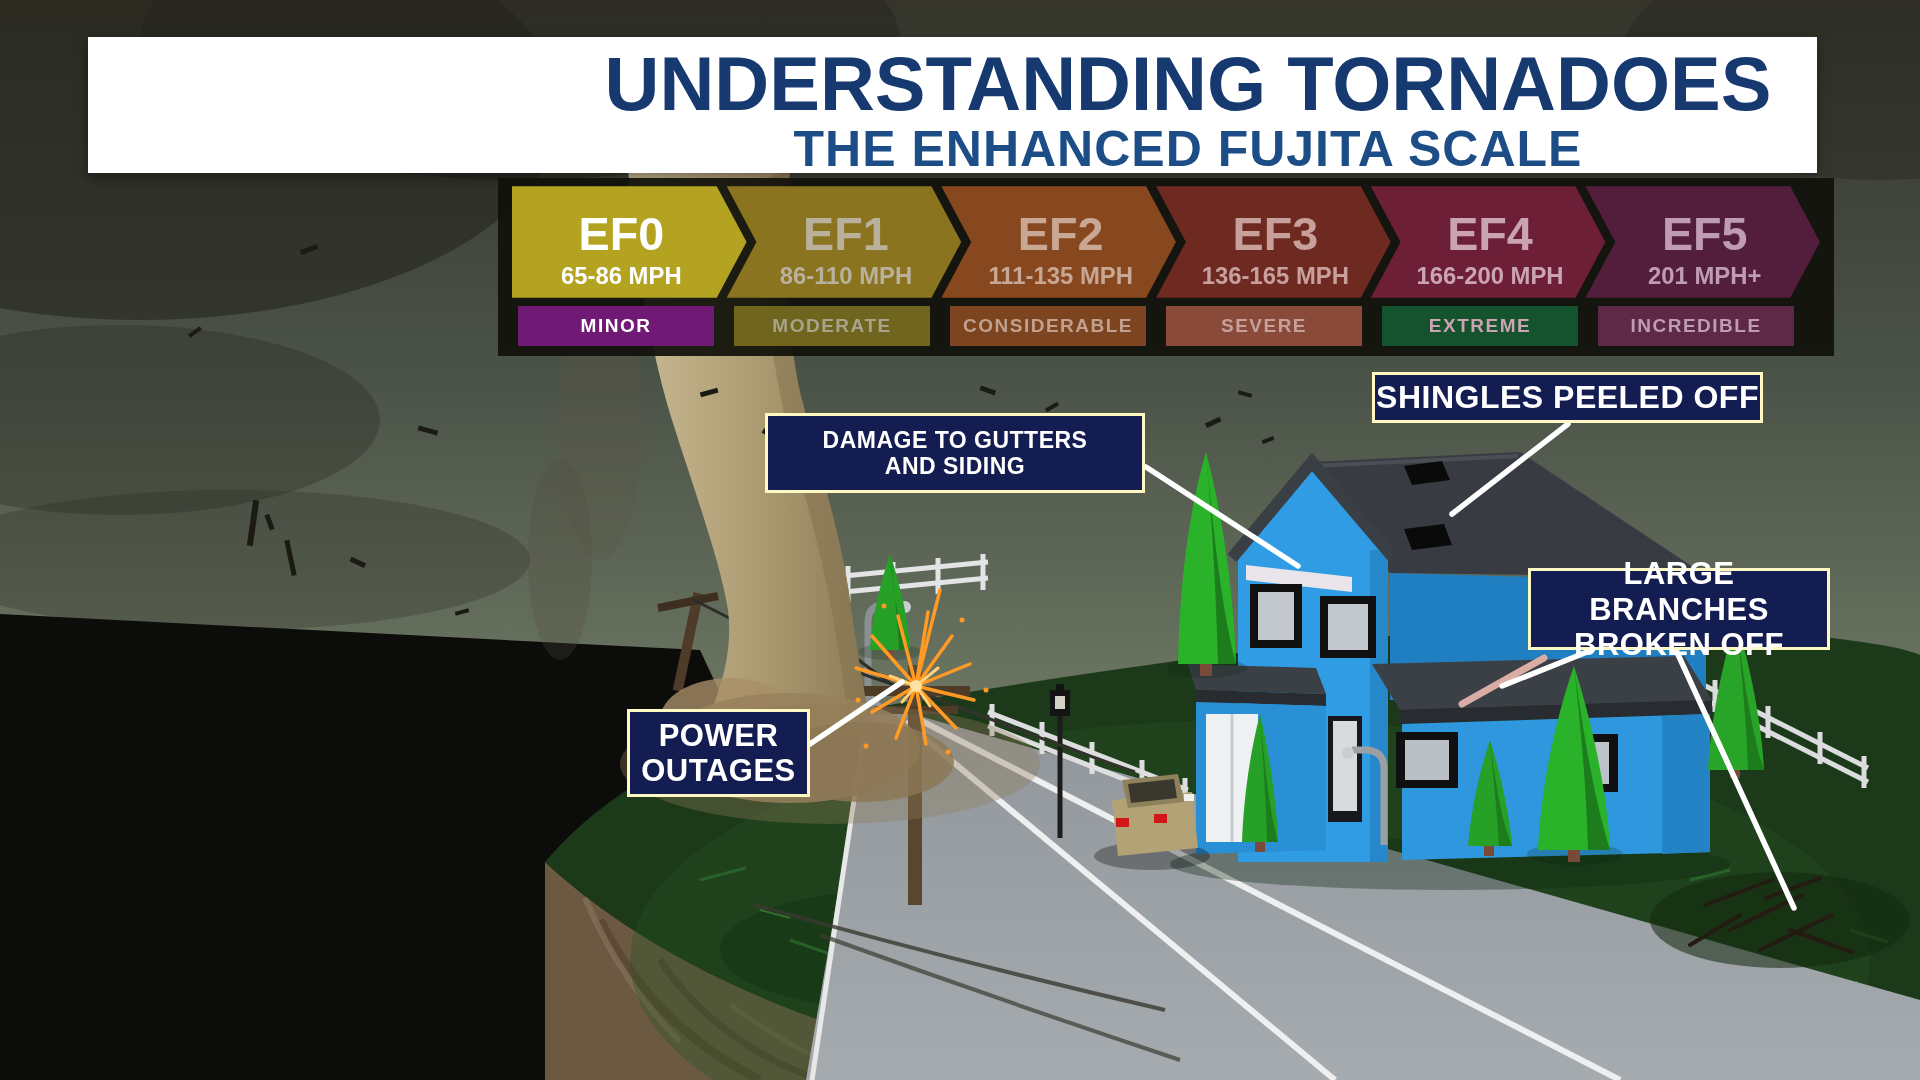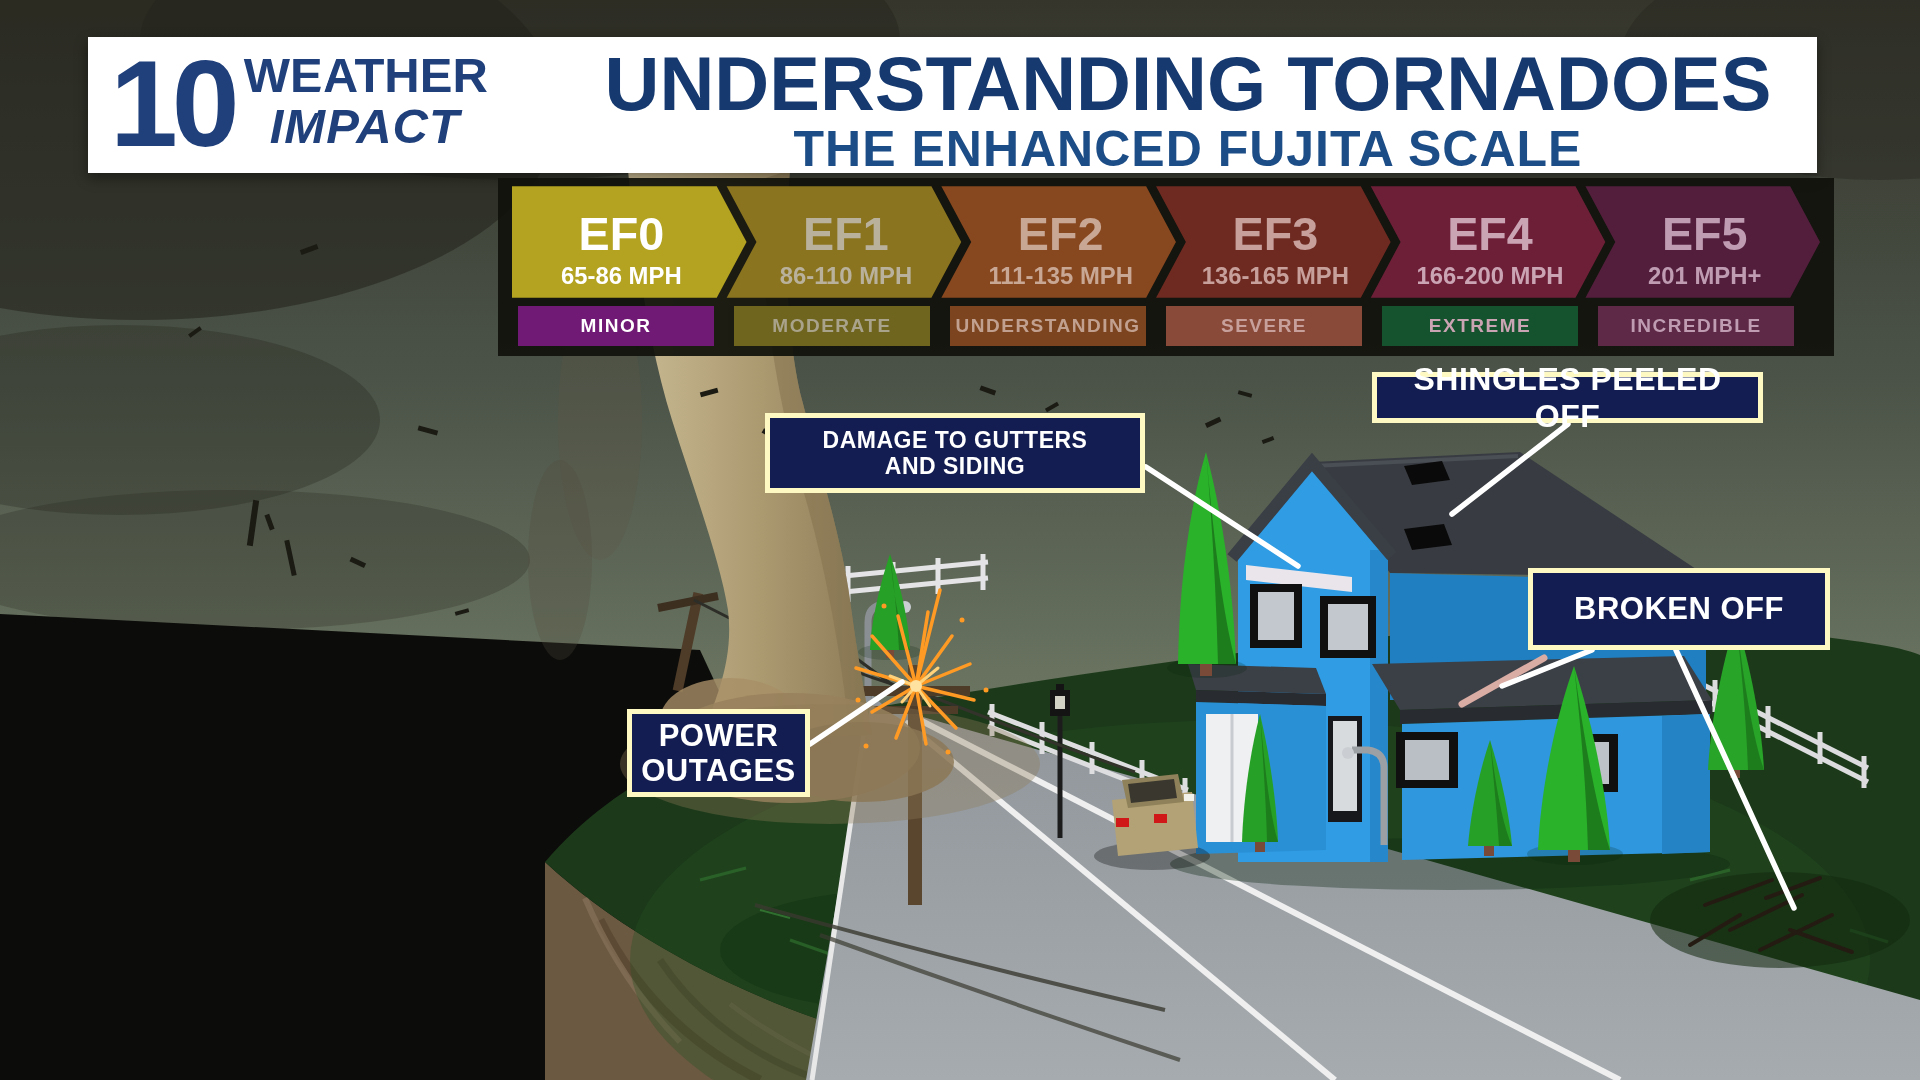--- a/index.html
+++ b/index.html
@@ -38,21 +38,21 @@
   .badge{width:196px;height:40px;margin-right:20px;display:flex;align-items:center;justify-content:center;
          font-size:19px;font-weight:700;letter-spacing:1.5px;}
   .b0{background:#701a75;color:#ffffff;}
   .b1{background:#6f651f;color:#aaa38b;}
   .b2{background:#7d451f;color:#c2a090;}
   .b3{background:#8a4a3a;color:#c7a09c;}
   .b4{background:#14532d;color:#cba4b4;}
   .b5{background:#5e2946;color:#bf9cb2;}
 
   
-  .callout{position:absolute;background:#141d52;border:5px solid #fef9c3;color:#ffffff;
+  .callout{position:absolute;background:#141d52;border:3px solid #fef9c3;color:#ffffff;
            font-weight:700;text-align:center;line-height:1.13;letter-spacing:.5px;
            display:flex;flex-direction:column;justify-content:center;}
   .callout span{display:block;}
   .co-gutters{left:765px;top:413px;width:380px;height:80px;font-size:23px;}
   .co-shingles{left:1372px;top:372px;width:391px;height:51px;font-size:32px;}
   .co-branches{left:1528px;top:568px;width:302px;height:82px;font-size:31px;}
   .co-power{left:627px;top:709px;width:183px;height:88px;font-size:31px;}
 </style>
 </head>
 <body>
@@ -386,29 +386,20 @@
     <g stroke="#ffffff" stroke-width="5.5" stroke-linecap="round">
       <line x1="1146" y1="467" x2="1298" y2="566"></line>
       <line x1="1568" y1="424" x2="1452" y2="514"></line>
       <line x1="1676" y1="650" x2="1794" y2="908"></line>
       <line x1="1592" y1="650" x2="1502" y2="686"></line>
       <line x1="810" y1="744" x2="902" y2="682"></line>
     </g>
   </svg>
 
   <div class="header-bar">
-    <div class="logo">
-      <span class="logo-number">10</span>
-      <div class="logo-words">
-        <span class="logo-w1">WEATHER</span>
-        <span class="logo-w2">IMPACT</span>
-      </div>
-      <div class="logo-slash"></div>
-      <div class="logo-slash2"></div>
-    </div>
     <div class="title-wrap">
       <div class="main-title">UNDERSTANDING TORNADOES</div>
       <div class="sub-title">THE ENHANCED FUJITA SCALE</div>
     </div>
   </div>
 
   <div class="ef-band">
     <svg class="ef-arrows" width="1312" height="112" viewBox="0 0 1320 112">
       <g>
         <path class="a0" d="M2,0 H208 L238,56 L208,112 H2 Z"></path>
@@ -437,35 +428,36 @@
       </g>
       <g>
         <path class="a5" d="M1082,0 H1288 L1318,56 L1288,112 H1082 L1112,56 Z"></path>
         <text class="ef-label t5" x="1202" y="64" text-anchor="middle">EF5</text>
         <text class="ef-speed t5" x="1202" y="98" text-anchor="middle">201 MPH+</text>
       </g>
     </svg>
     <div class="badges">
       <div class="badge b0">MINOR</div>
       <div class="badge b1">MODERATE</div>
-      <div class="badge b2">UNDERSTANDING</div>
+      <div class="badge b2">CONSIDERABLE</div>
       <div class="badge b3">SEVERE</div>
       <div class="badge b4">EXTREME</div>
       <div class="badge b5">INCREDIBLE</div>
     </div>
   </div>
 
   <div class="callout co-gutters">
     <span>DAMAGE TO GUTTERS</span>
     <span>AND SIDING</span>
   </div>
   <div class="callout co-shingles">
     <span>SHINGLES PEELED OFF</span>
   </div>
   <div class="callout co-branches">
+    <span>LARGE BRANCHES</span>
     <span>BROKEN OFF</span>
   </div>
   <div class="callout co-power">
     <span>POWER</span>
     <span>OUTAGES</span>
   </div>
 
 </div>
 
 </body></html>

